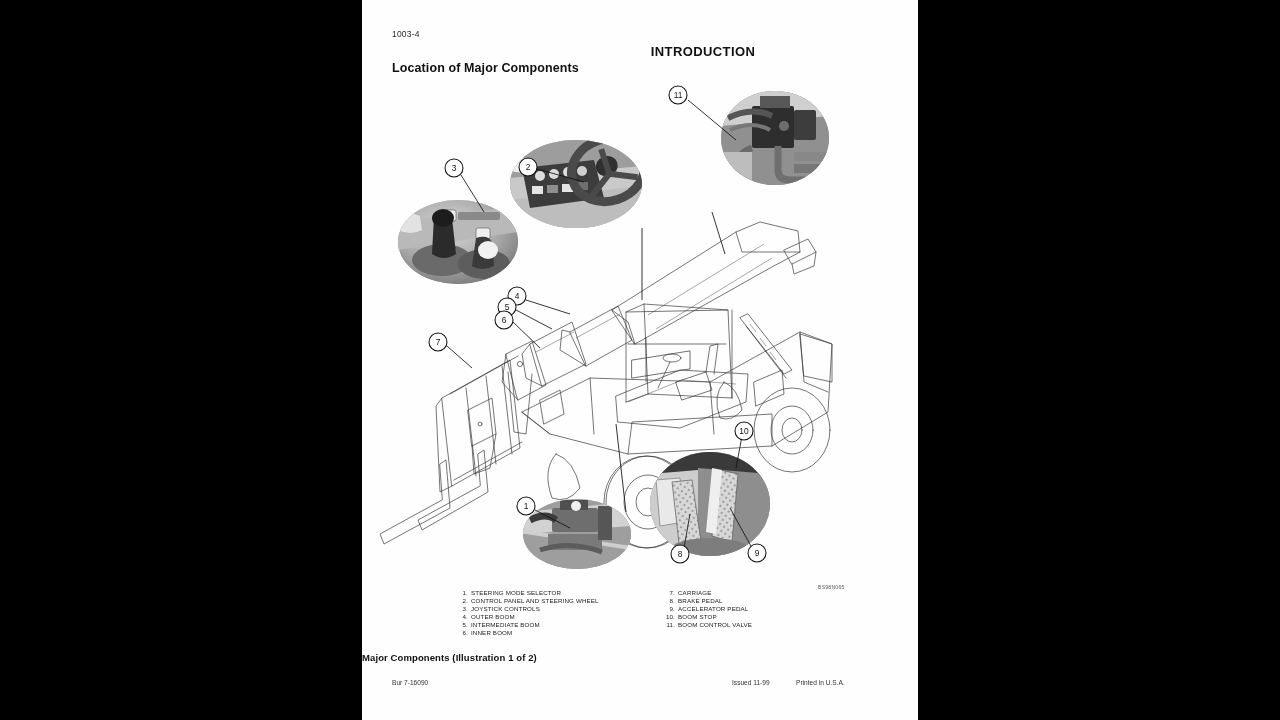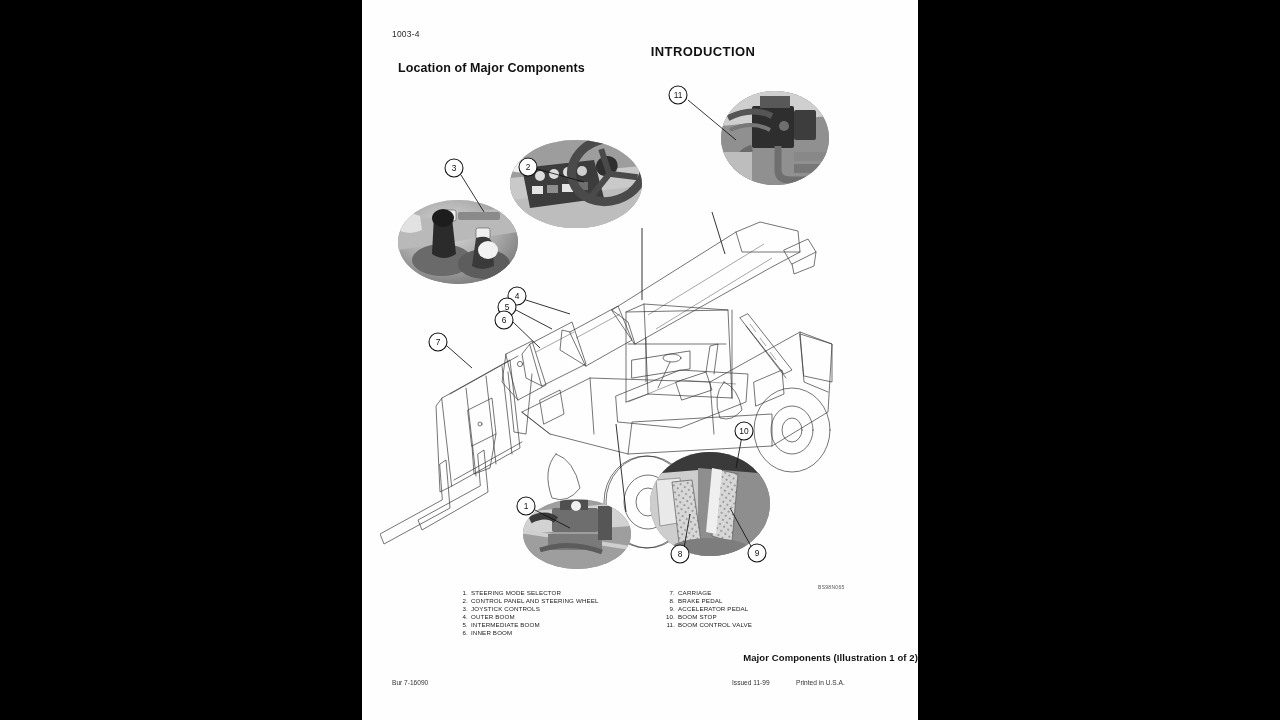--- a/index.html
+++ b/index.html
@@ -6,37 +6,37 @@
   body{width:1280px;height:720px;overflow:hidden;font-family:"Liberation Sans",sans-serif;}
   #viewport{position:relative;width:1280px;height:720px;background:#b91c1c;}
 
   
   #page{position:absolute;left:362px;top:0;width:556px;height:720px;background:#fefefe;}
 
   
   .pagecode{position:absolute;left:30px;top:29px;font-size:8.5px;color:#2a2a2a;letter-spacing:.2px;}
   .doctitle{position:absolute;left:0;top:44px;width:100%;text-align:center;padding-left:60px;
             box-sizing:border-box;font-size:13px;font-weight:bold;color:#111;letter-spacing:.4px;margin-left:33px;}
-  .subtitle{position:absolute;left:30px;top:61px;font-size:12.5px;font-weight:bold;color:#111;letter-spacing:.1px;margin-left:6px;}
+  .subtitle{position:absolute;left:30px;top:61px;font-size:12.5px;font-weight:bold;color:#111;letter-spacing:.1px;}
 
   
   #art{position:absolute;left:18px;top:82px;width:520px;height:495px;}
   #art svg{display:block;width:100%;height:100%;}
 
   
   .legend{position:absolute;left:0;top:589px;width:100%;height:56px;}
   .legcol{position:absolute;font-size:6.2px;line-height:7.9px;color:#1c1c1c;letter-spacing:.15px;}
   .legcol.left{left:93px;top:0;}
   .legcol.right{left:300px;top:0;}
   .legrow{white-space:nowrap;}
   .legnum{display:inline-block;width:13px;text-align:right;margin-right:3px;}
   .artcode{position:absolute;left:456px;top:-5px;font-size:5px;color:#555;letter-spacing:.3px;}
 
   
-  .caption{position:absolute;left:0;top:652px;width:100%;text-align:right;font-size:9.5px;
+  .caption{position:absolute;left:0;top:652px;width:100%;text-align:left;font-size:9.5px;
            font-weight:bold;color:#111;letter-spacing:.1px;}
   .footer{position:absolute;left:0;top:679px;width:100%;height:14px;font-size:6.6px;color:#333;}
   .foot-left{position:absolute;left:30px;top:0;}
   .foot-issued{position:absolute;left:370px;top:0;}
   .foot-printed{position:absolute;left:434px;top:0;}
 
   
   .balloon{fill:#ffffff;stroke:#111;stroke-width:1.05;}
   .bnum{font-family:"Liberation Sans",sans-serif;font-size:8.4px;fill:#111;text-anchor:middle;font-weight:normal;}
   .lead{stroke:#111;stroke-width:.85;fill:none;}

